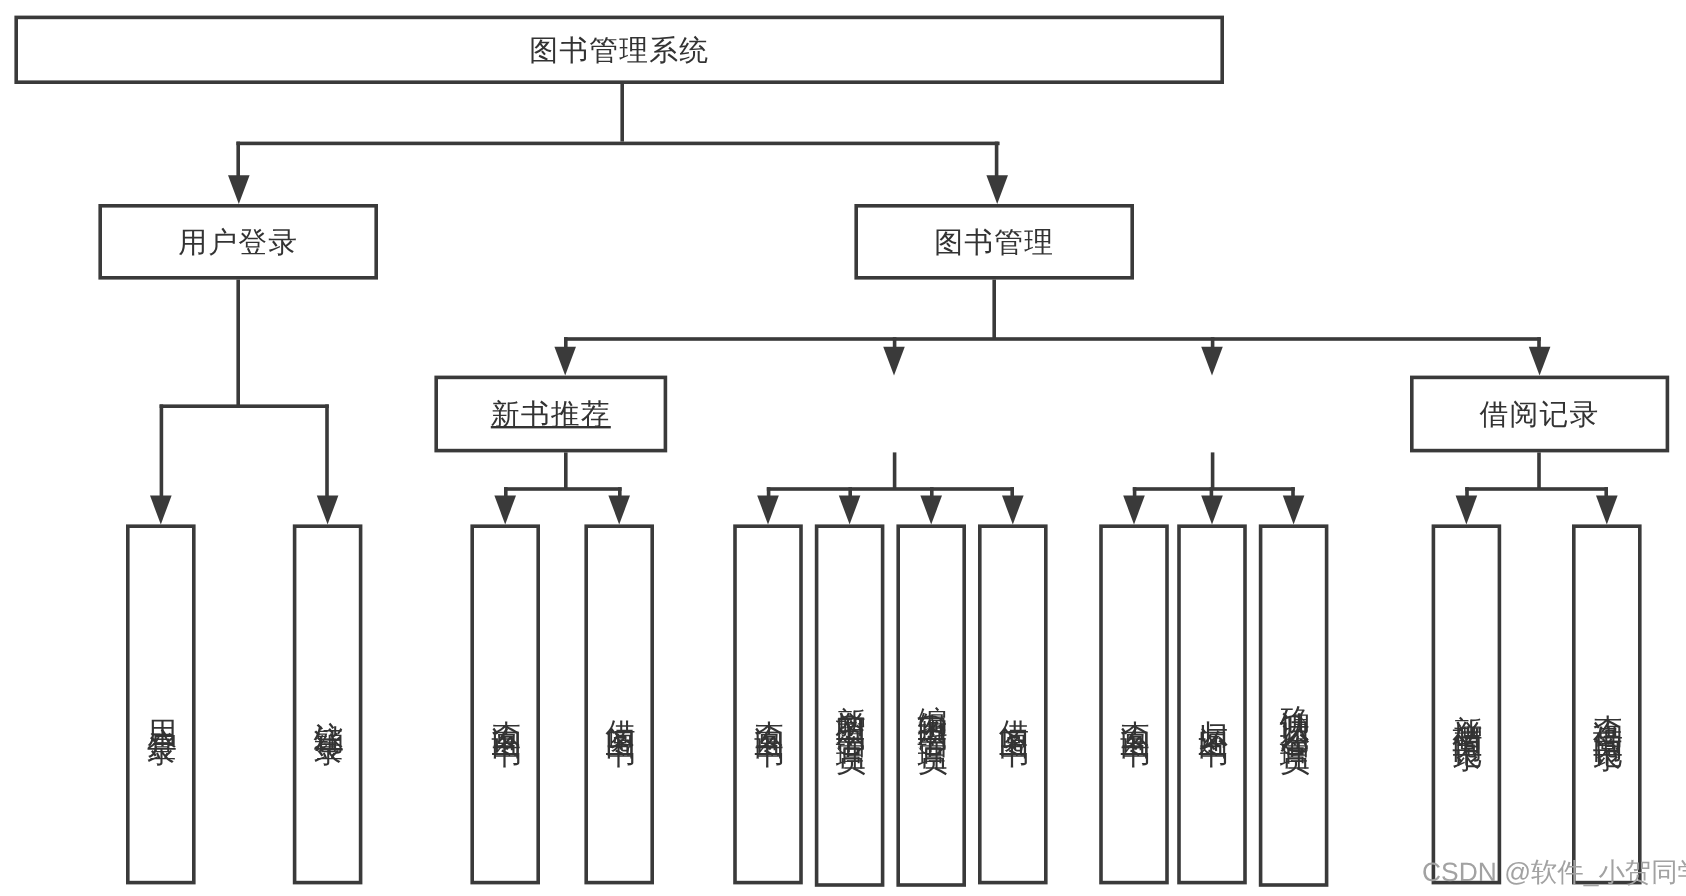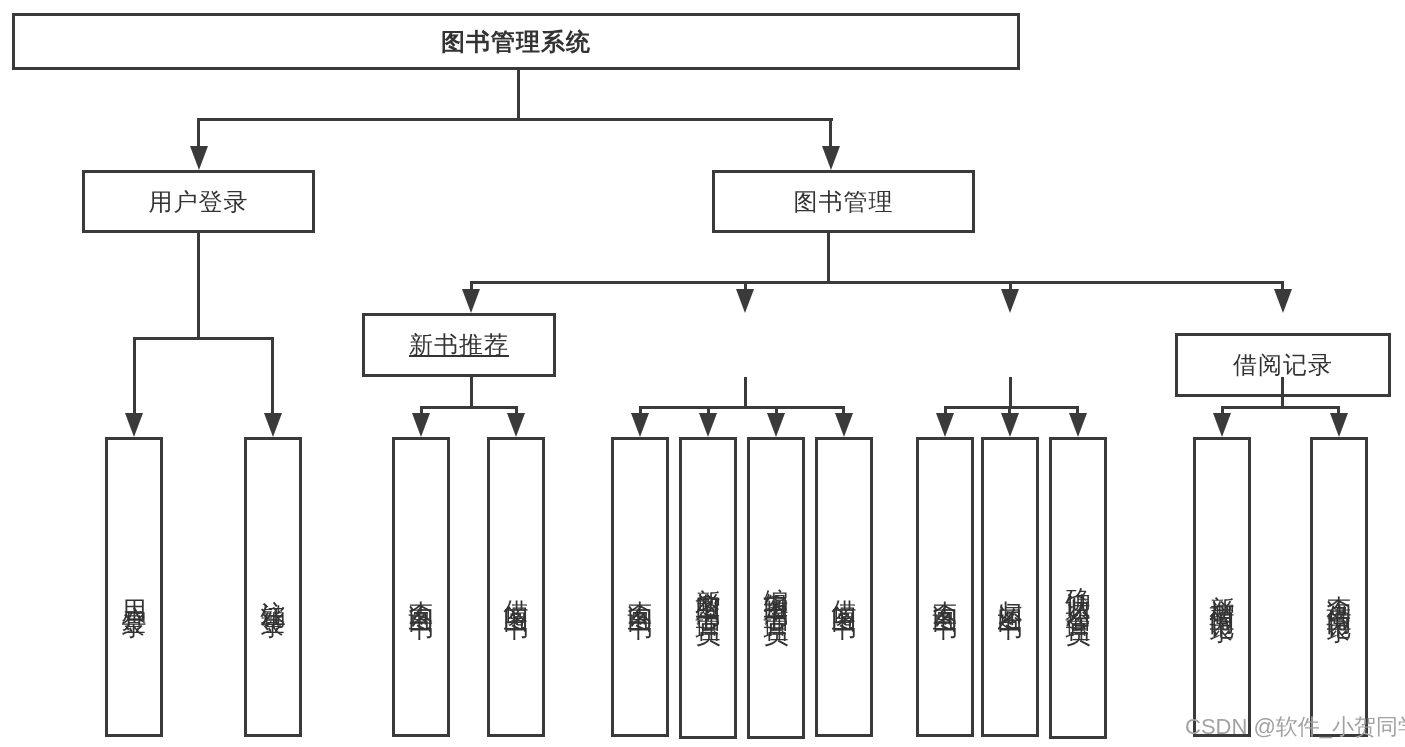--- a/index.html
+++ b/index.html
@@ -48,35 +48,35 @@
     font-size: 22px;
     color: #a2a2a2;
     white-space: nowrap;
   }
 </style>
 </head>
 <body>
 
 <div class="canvas">
 
-  <div class="box h" style="left:12px; top:13px; width:1008px; height:57px;font-weight:bold;">
+  <div class="box h" style="left:12px; top:13px; width:1008px; height:57px;">
     <span>图书管理系统</span>
   </div>
 
   <div class="box h" style="left:82px; top:170px; width:233px; height:63px;">
     <span>用户登录</span>
   </div>
-  <div class="box h" style="left:712px; top:170px; width:263px; height:63px;">
+  <div class="box h" style="left:712px; top:170px; width:233px; height:63px;">
     <span>图书管理</span>
   </div>
 
   <div class="box h" style="left:362px; top:313px; width:194px; height:64px;text-decoration:underline;">
     <span>新书推荐</span>
   </div>
-  <div class="box h" style="left:1175px; top:313px; width:216px; height:64px;margin-top:20px;">
+  <div class="box h" style="left:1175px; top:313px; width:216px; height:64px;">
     <span>借阅记录</span>
   </div>
 
   <div class="box v" style="left:105px; top:437px; width:58px; height:300px;">
     <span>用户登录</span>
   </div>
   <div class="box v" style="left:244px; top:437px; width:58px; height:300px;">
     <span>注销登录</span>
   </div>
 

